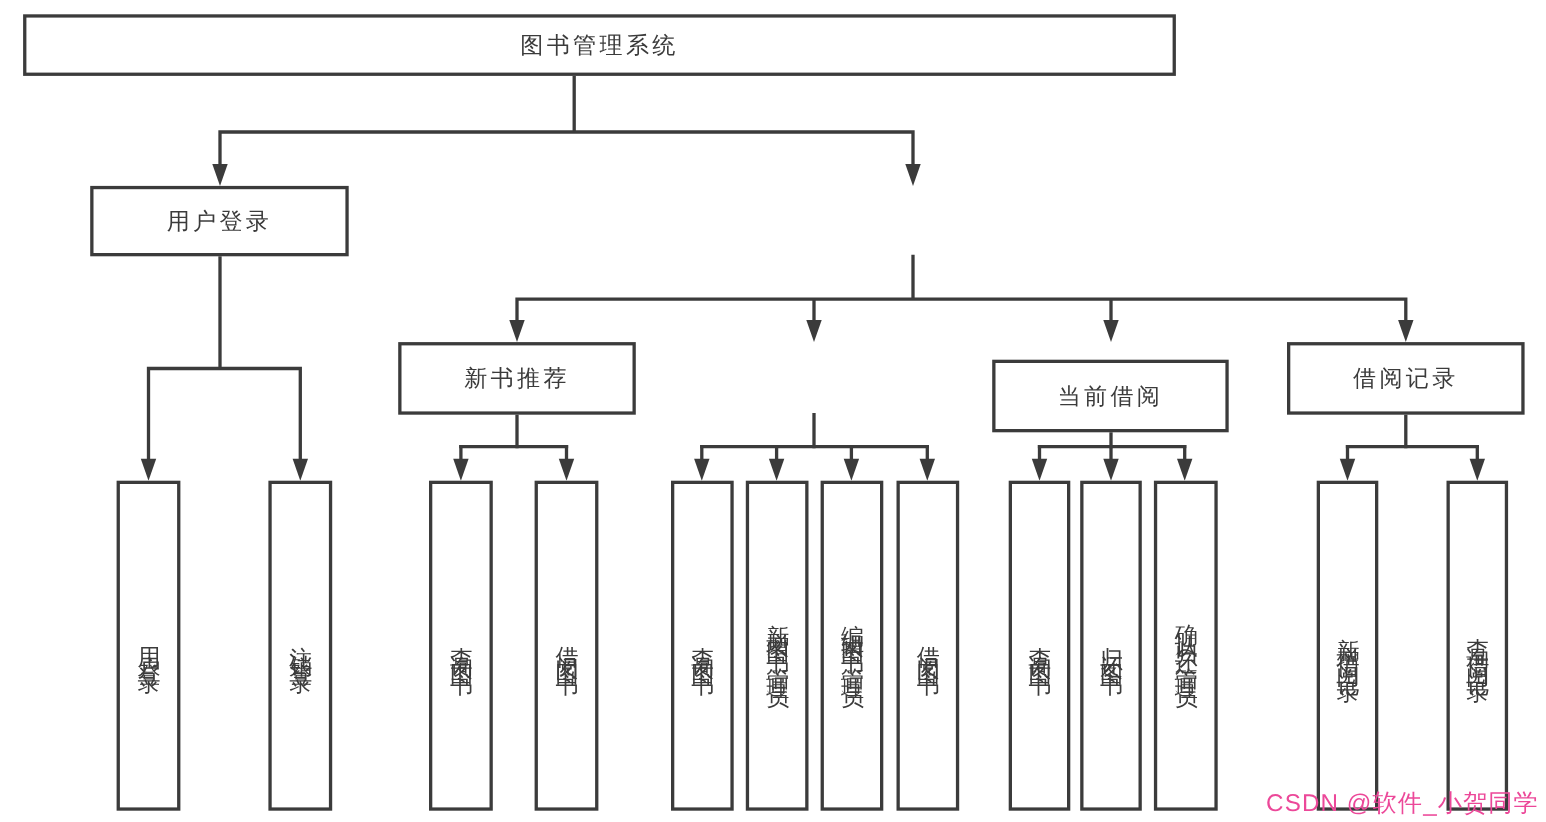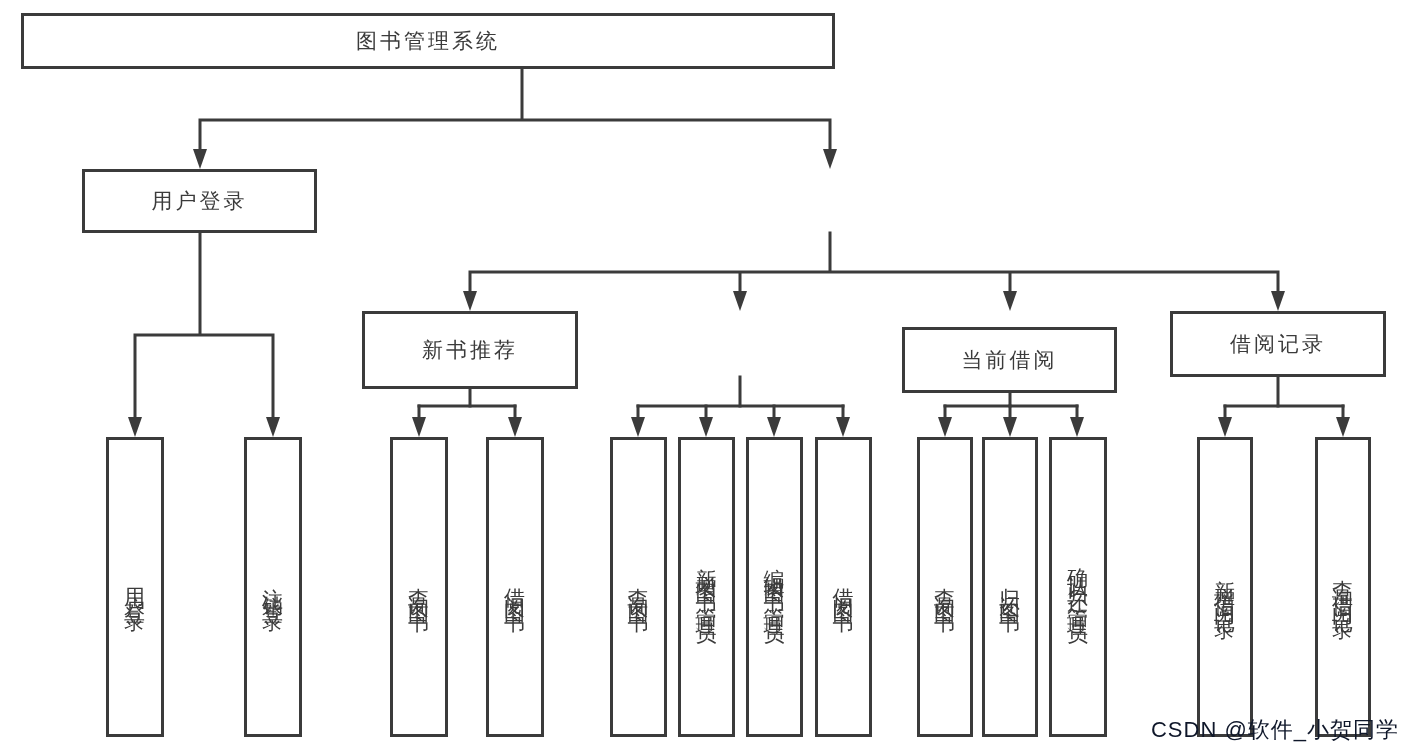--- a/index.html
+++ b/index.html
@@ -38,21 +38,21 @@
   #connectors{
     position:absolute;
     left:0;top:0;
     z-index:1;
   }
   #watermark{
     position:absolute;
     right:6px;
     bottom:2px;
     font-size:22px;
-    color:#0f172a;
+    color:#ec4899;
     letter-spacing:1px;
     z-index:3;
     white-space:nowrap;
   }
 </style>
 </head>
 <body>
 
 <div id="canvas">
 
@@ -87,29 +87,29 @@
       <polygon points="767,417 781,417 774,437"></polygon>
       <polygon points="836,417 850,417 843,437"></polygon>
       <polygon points="938,417 952,417 945,437"></polygon>
       <polygon points="1003,417 1017,417 1010,437"></polygon>
       <polygon points="1070,417 1084,417 1077,437"></polygon>
       <polygon points="1218,417 1232,417 1225,437"></polygon>
       <polygon points="1336,417 1350,417 1343,437"></polygon>
     </g>
   </svg>
 
-  <div class="node" style="left:21px;top:13px;width:814px;height:56px;">
+  <div class="node" style="left:21px;top:13px;width:1048px;height:56px;">
     <span class="hlabel">图书管理系统</span>
   </div>
 
   <div class="node" style="left:82px;top:169px;width:235px;height:64px;">
     <span class="hlabel">用户登录</span>
   </div>
 
-  <div class="node" style="left:362px;top:311px;width:216px;height:78px;">
+  <div class="node" style="left:362px;top:311px;width:216px;height:66px;">
     <span class="hlabel">新书推荐</span>
   </div>
   <div class="node" style="left:902px;top:311px;width:215px;height:66px;margin-top:16px;">
     <span class="hlabel">当前借阅</span>
   </div>
   <div class="node" style="left:1170px;top:311px;width:216px;height:66px;">
     <span class="hlabel">借阅记录</span>
   </div>
 
   <div class="node" style="left:106px;top:437px;width:58px;height:300px;">

